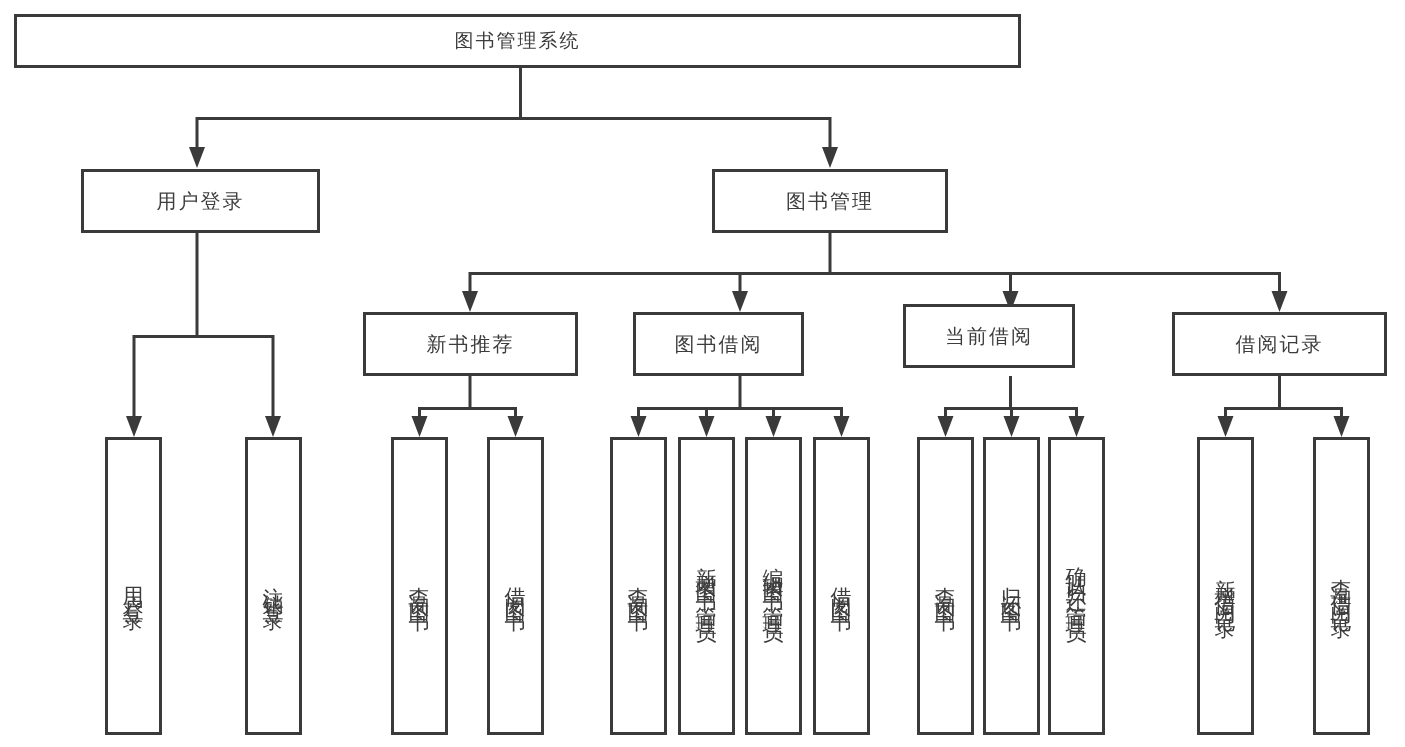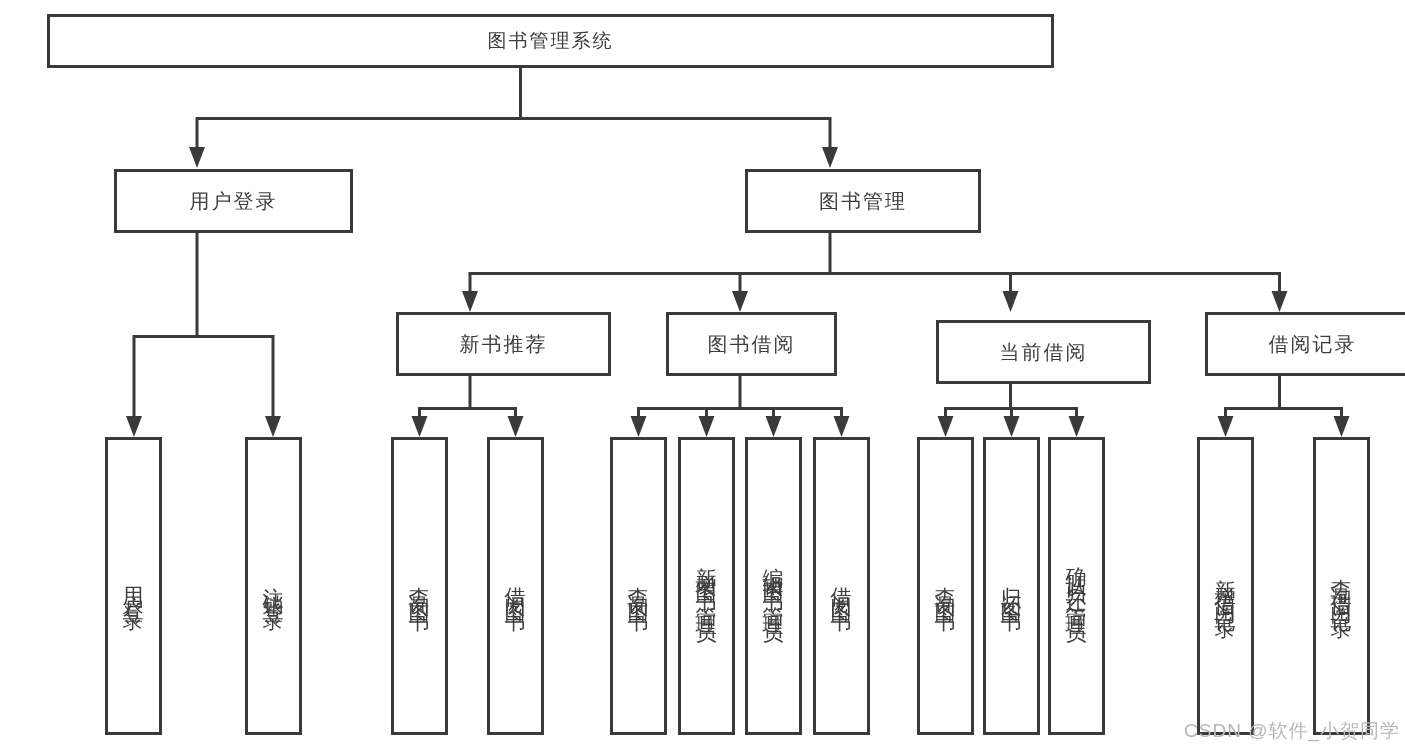--- a/index.html
+++ b/index.html
@@ -37,21 +37,20 @@
     display: flex;
     align-items: center;
     justify-content: center;
     color: var(--text, #3d3d3d);
     z-index: 1;
   }
   .node.h {
     font-size: 20px;
     letter-spacing: 2px;
     white-space: nowrap;
-    margin-left: 33px;
   }
   .node.v {
     writing-mode: vertical-rl;
     text-orientation: mixed;
     font-size: 21px;
     letter-spacing: 8px;
     line-height: 1;
   }
   .watermark {
     position: absolute;
@@ -103,36 +102,35 @@
     </g>
   </svg>
 
   <div class="node h" style="left:14px;top:14px;width:1007px;height:54px;font-size:19px">图书管理系统</div>
 
   <div class="node h" style="left:81px;top:169px;width:239px;height:64px">用户登录</div>
   <div class="node h" style="left:363px;top:312px;width:215px;height:64px">新书推荐</div>
 
   <div class="node h" style="left:712px;top:169px;width:236px;height:64px">图书管理</div>
   <div class="node h" style="left:633px;top:312px;width:171px;height:64px">图书借阅</div>
-  <div class="node h" style="left:903px;top:320px;width:215px;height:64px">当前借阅</div>
+  <div class="node h" style="left:903px;top:304px;width:172px;height:64px">当前借阅</div>
   <div class="node h" style="left:1172px;top:312px;width:215px;height:64px">借阅记录</div>
 
   <div class="node v" style="left:105px;top:437px;width:57px;height:298px">用户登录</div>
   <div class="node v" style="left:245px;top:437px;width:57px;height:298px">注销登录</div>
 
   <div class="node v" style="left:391px;top:437px;width:57px;height:298px">查询图书</div>
   <div class="node v" style="left:487px;top:437px;width:57px;height:298px">借阅图书</div>
 
   <div class="node v" style="left:610px;top:437px;width:57px;height:298px">查询图书</div>
   <div class="node v" style="left:678px;top:437px;width:57px;height:298px">新增图书（管理员）</div>
   <div class="node v" style="left:745px;top:437px;width:57px;height:298px">编辑图书（管理员）</div>
   <div class="node v" style="left:813px;top:437px;width:57px;height:298px">借阅图书</div>
 
   <div class="node v" style="left:917px;top:437px;width:57px;height:298px">查询图书</div>
   <div class="node v" style="left:983px;top:437px;width:57px;height:298px">归还图书</div>
   <div class="node v" style="left:1048px;top:437px;width:57px;height:298px">确认归还（管理员）</div>
 
   <div class="node v" style="left:1197px;top:437px;width:57px;height:298px">新增借阅记录</div>
   <div class="node v" style="left:1313px;top:437px;width:57px;height:298px">查询借阅记录</div>
 
-  <div class="watermark">CSDN @软件_小贺同学</div>
 
 </div>
 
 </body></html>

